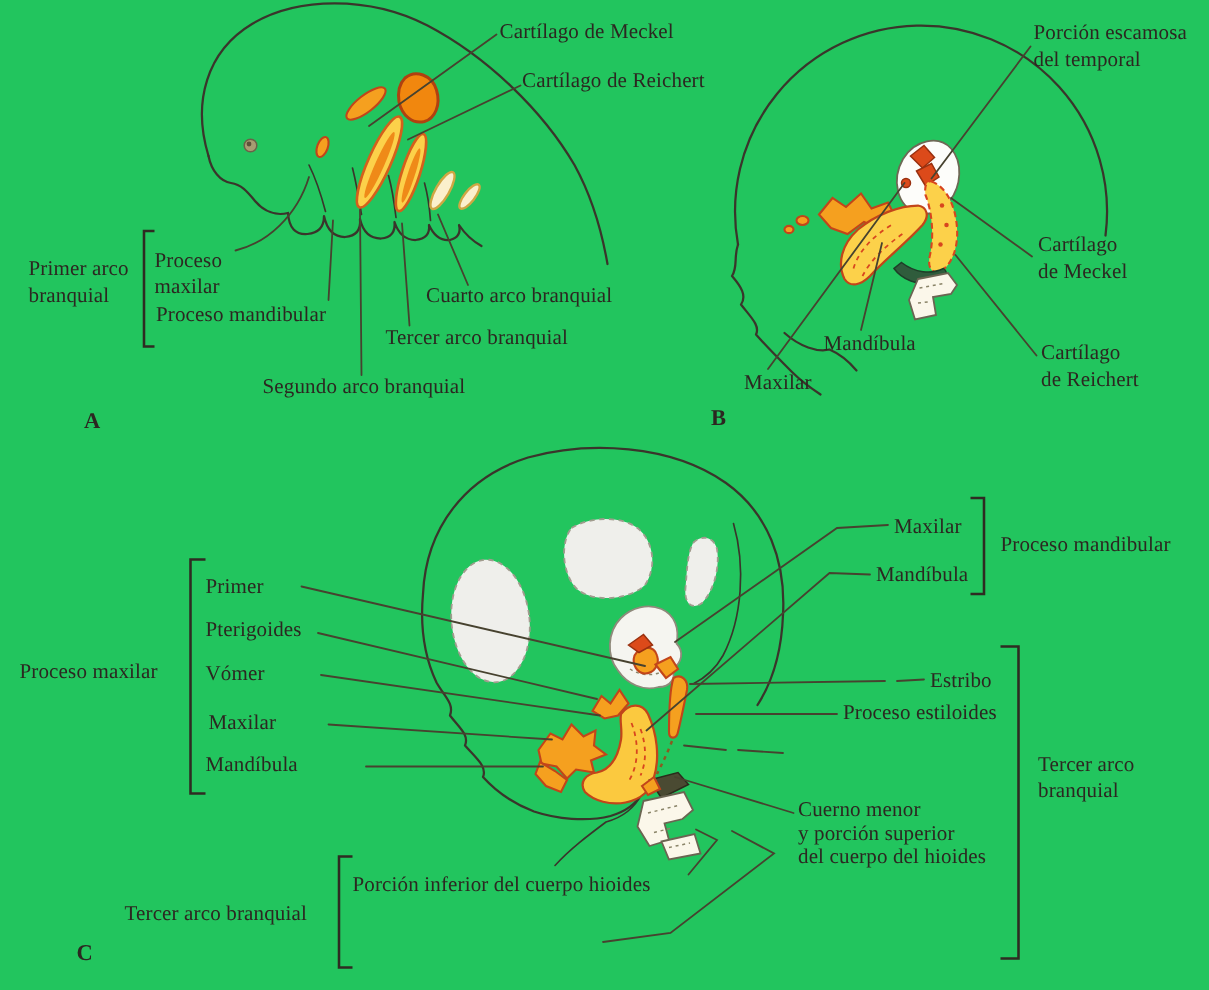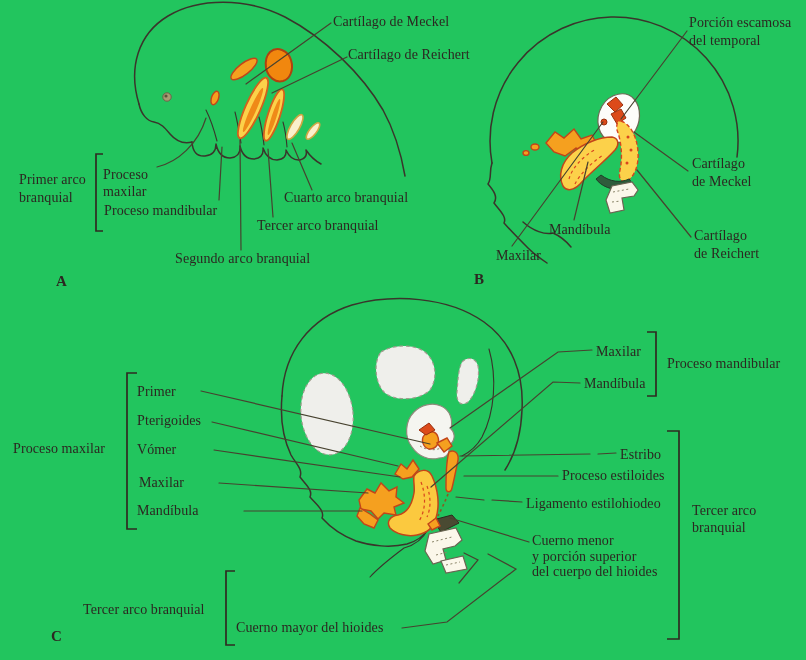--- a/index.html
+++ b/index.html
@@ -169,23 +169,22 @@
   <div class="lbl" style="left:584px;top:375px">Mandíbula</div>
   <div class="lbl" style="left:667px;top:355px">Proceso mandibular</div>
   <div class="lbl" style="left:137px;top:383px">Primer</div>
   <div class="lbl" style="left:137px;top:412px">Pterigoides</div>
   <div class="lbl" style="left:137px;top:441px">Vómer</div>
   <div class="lbl" style="left:139px;top:474px">Maxilar</div>
   <div class="lbl" style="left:137px;top:502px">Mandíbula</div>
   <div class="lbl" style="left:13px;top:440px">Proceso maxilar</div>
   <div class="lbl" style="left:620px;top:446px">Estribo</div>
   <div class="lbl" style="left:562px;top:467px">Proceso estiloides</div>
-  <div class="lbl" style="left:526px;top:495px">Ligamento estilohiodeo</div>
   <div class="lbl" style="left:692px;top:502px">Tercer arco
 branquial</div>
   <div class="lbl lh15" style="left:532px;top:533px">Cuerno menor
 y porción superior
 del cuerpo del hioides</div>
+  <div class="lbl" style="left:235px;top:582px">Porción inferior del cuerpo hioides</div>
   <div class="lbl" style="left:83px;top:601px">Tercer arco branquial</div>
-  <div class="lbl" style="left:236px;top:619px">Cuerno mayor del hioides</div>
   <div class="lbl letter" style="left:51px;top:628px">C</div>
 
 </div>
 
 </body></html>

